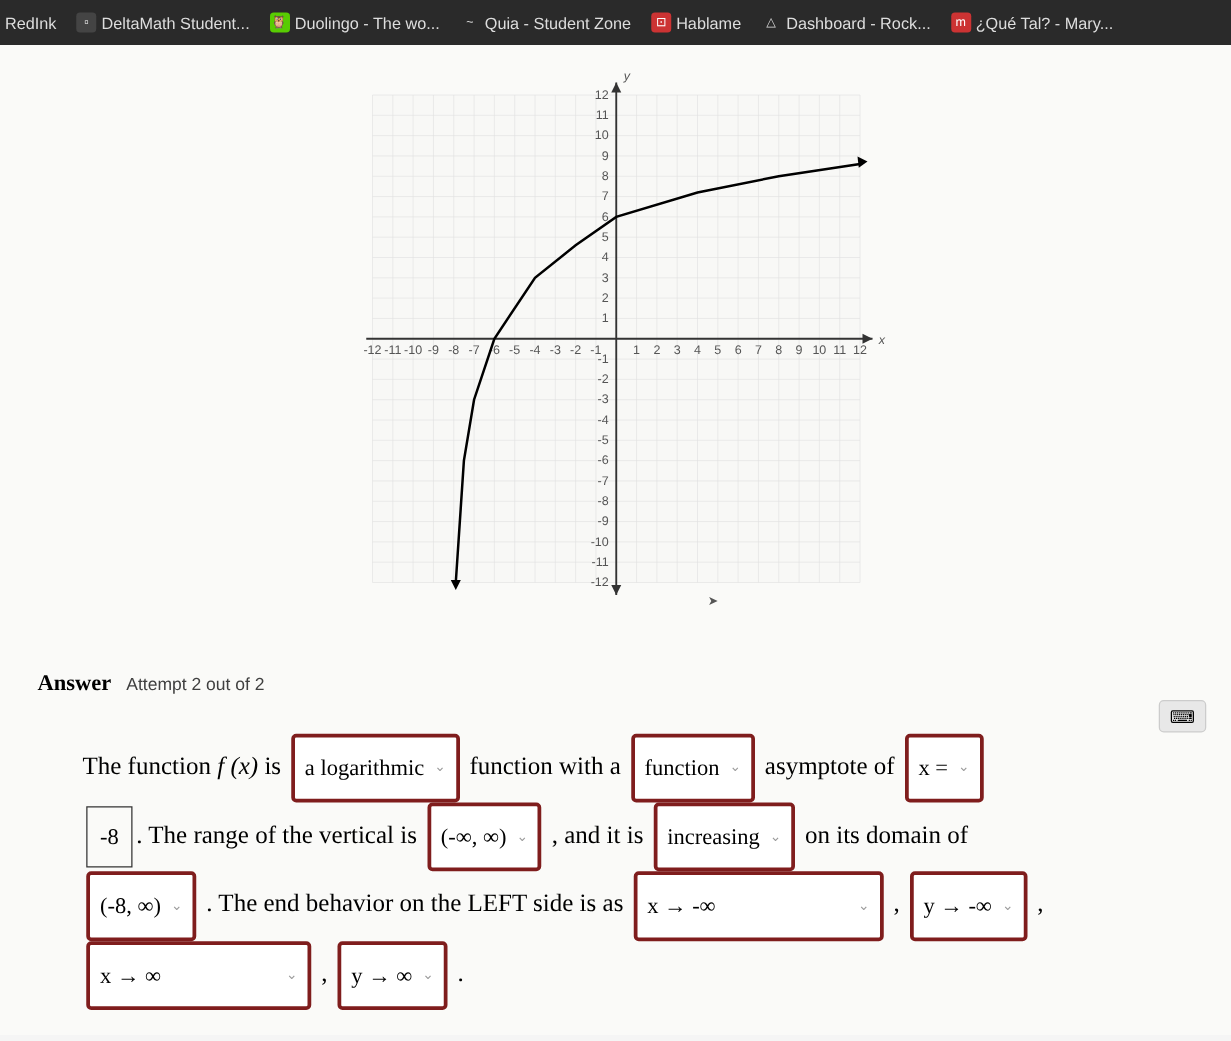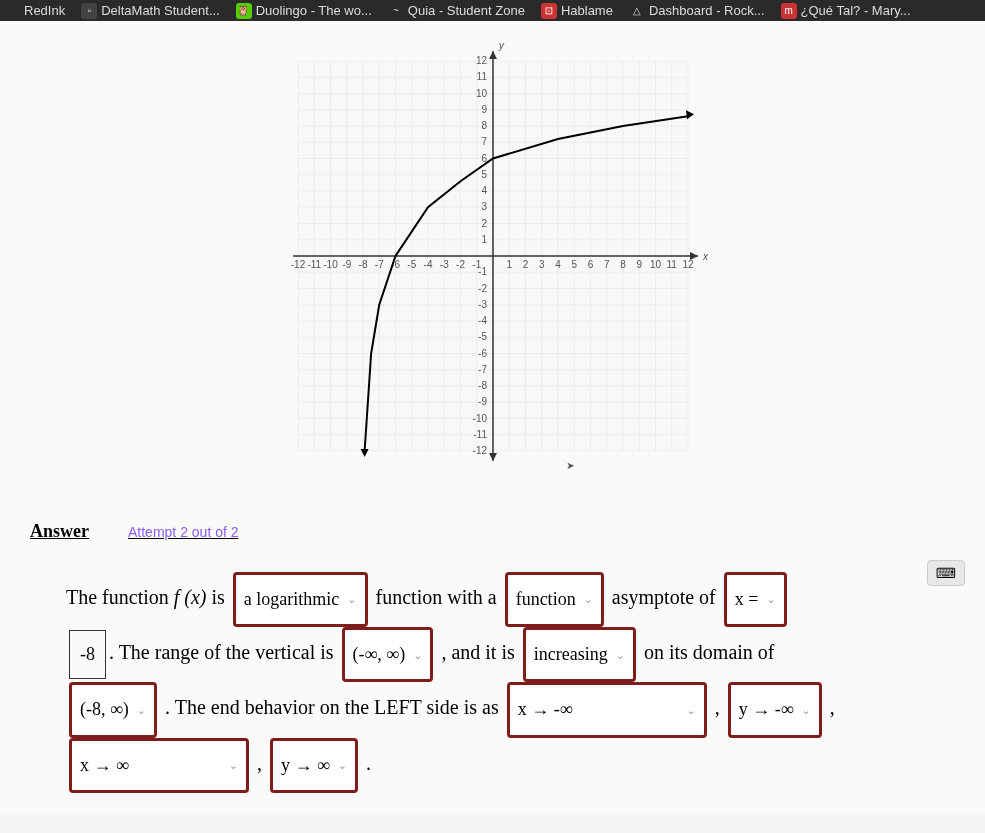--- a/index.html
+++ b/index.html
@@ -1,25 +1,25 @@
 <!DOCTYPE html>
 <html><head>
   <meta charset="utf-8">
   <style>
     * { margin: 0; padding: 0; box-sizing: border-box; }
     body { font-family: -apple-system, Arial, sans-serif; background: #f5f5f5; width: 985px; }
-    .bookmarks-bar { background: #2a2a2a; color: #ddd; display: flex; align-items: center; padding: 4px 24px; gap: 16px; font-size: 13px; height: 21px; overflow: hidden; }
+    .bookmarks-bar { background: #2a2a2a; color: #ddd; display: flex; align-items: center; padding: 4px 4px; gap: 16px; font-size: 13px; height: 36px; overflow: hidden; }
     .bookmark-item { display: flex; align-items: center; gap: 4px; white-space: nowrap; cursor: pointer; }
     .bookmark-icon { width: 16px; height: 16px; display: inline-flex; align-items: center; justify-content: center; font-size: 10px; border-radius: 3px; }
     .graph-area { display: flex; justify-content: center; padding: 10px 0 20px; background: #fafaf8; }
     .graph-container { position: relative; width: 450px; height: 450px; }
     .answer-section { padding: 20px 30px; background: #fafaf8; }
-    .answer-header { display: flex; align-items: baseline; gap: 12px; margin-bottom: 30px; text-decoration: underline; }
+    .answer-header { display: flex; align-items: baseline; gap: 12px; margin-bottom: 30px; }
     .answer-title { font-weight: bold; font-size: 18px; font-family: Georgia, serif; }
-    .attempt-text { color: #8b5cf6; font-size: 14px; margin-left: 27px; }
+    .attempt-text { color: #404040; font-size: 14px; }
     .answer-body { font-size: 20px; line-height: 2.4; font-family: Georgia, serif; margin-left: 36px; }
     .dropdown-field { display: inline-flex; align-items: center; background: #fff; border: 3px solid #7f1d1d; border-radius: 4px; padding: 3px 8px; margin: 0 3px; font-size: 18px; cursor: pointer; vertical-align: middle; }
     .dropdown-field .chev { margin-left: 8px; color: #999; font-size: 11px; }
     .input-box { display: inline-block; border: 1.5px solid #333; padding: 2px 10px; margin: 0 3px; font-size: 18px; vertical-align: middle; font-family: Georgia, serif; }
     .math-f { font-style: italic; font-family: 'Times New Roman', serif; }
     .keyboard-btn { position: absolute; right: 20px; top: 560px; background: #e8e8e8; border: 1px solid #ccc; border-radius: 4px; padding: 4px 8px; font-size: 14px; cursor: pointer; }
     svg text { font-size: 10px; fill: #555; font-family: Arial; }
     svg .axis-line { stroke: #333; stroke-width: 1.5; }
     svg .grid-line { stroke: #e0e0e0; stroke-width: 0.5; }
     svg .curve { stroke: #000; stroke-width: 2; fill: none; }

